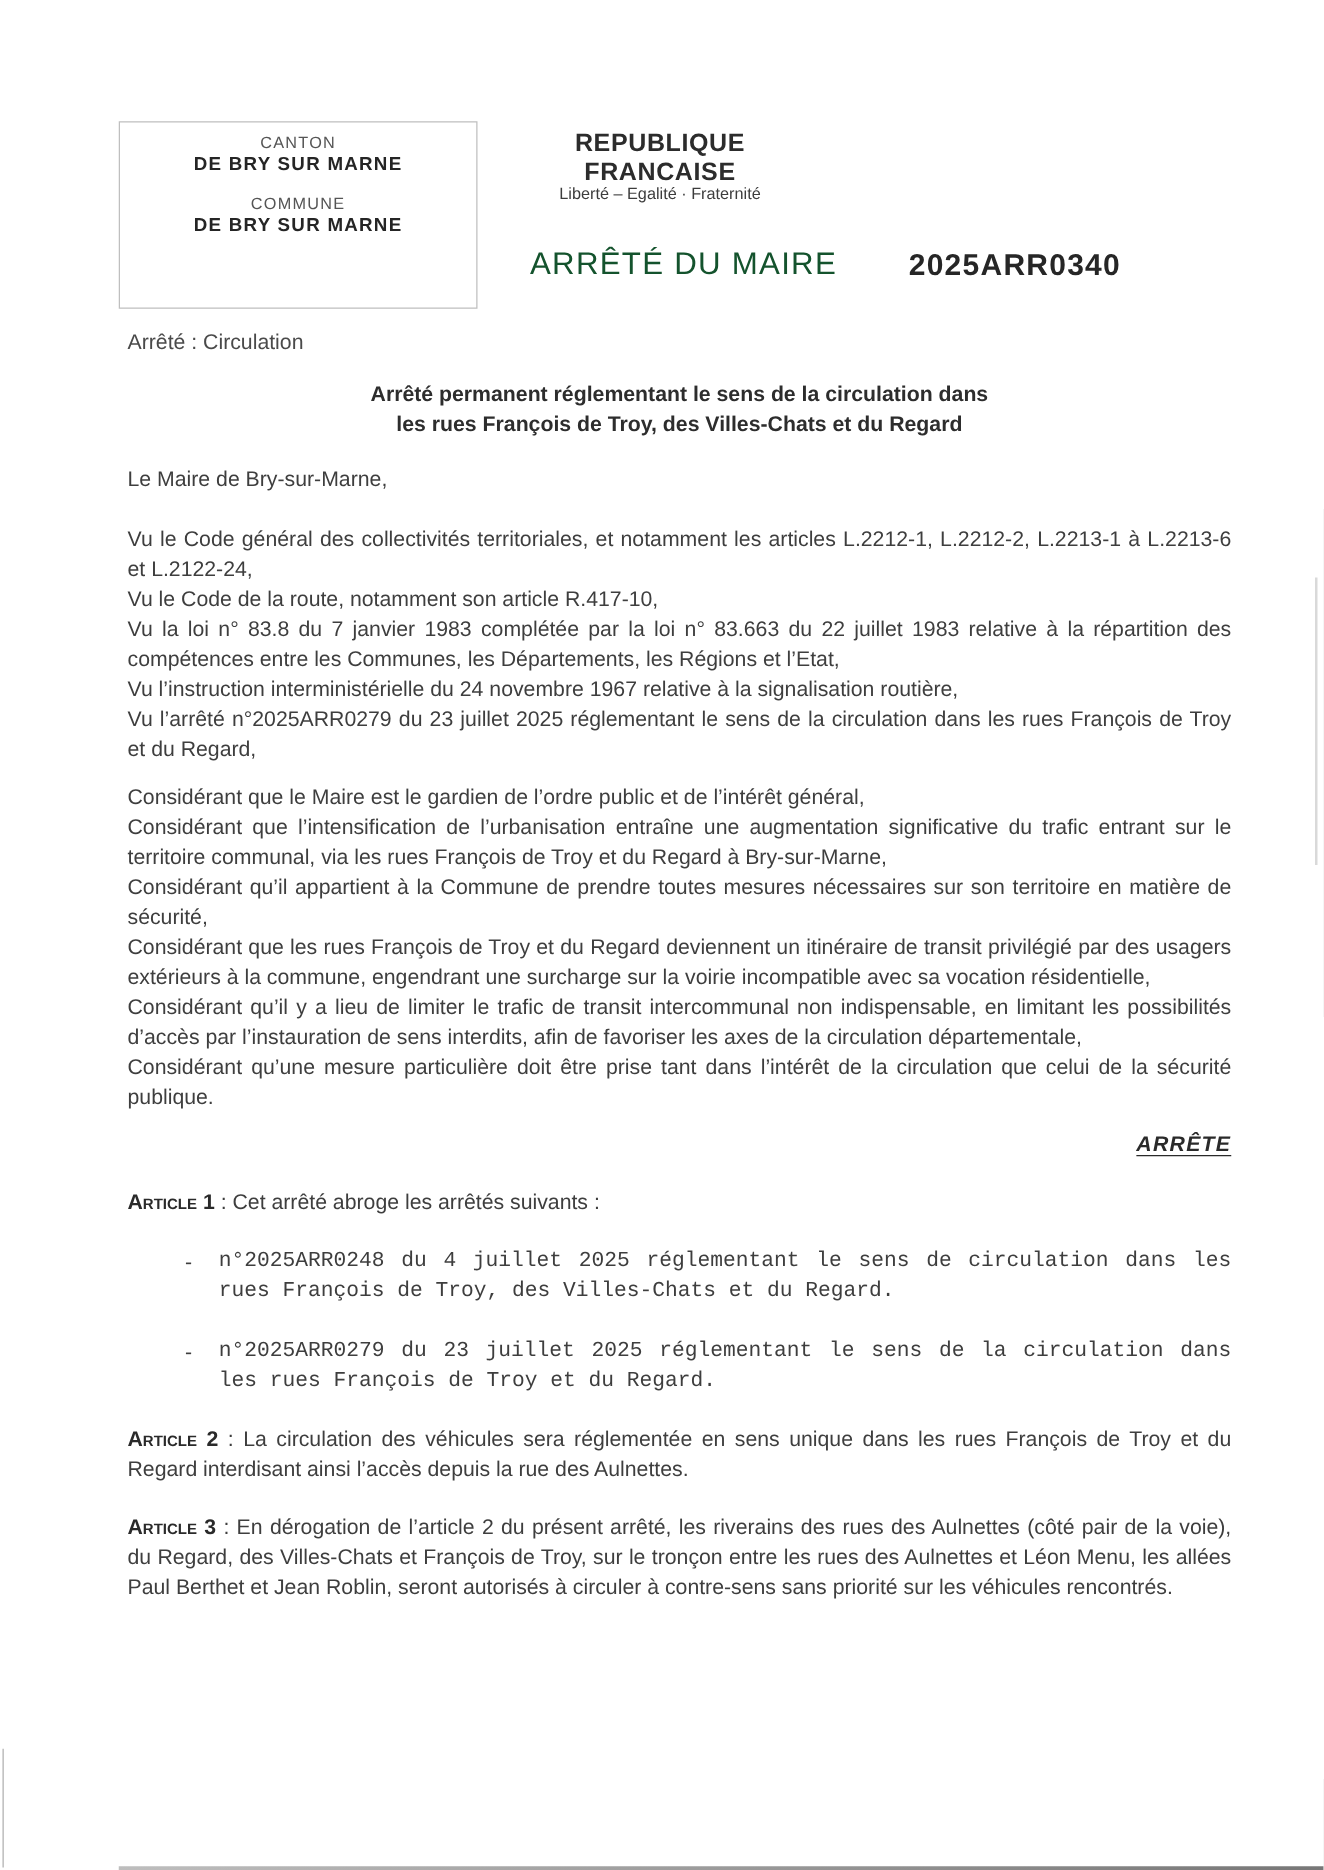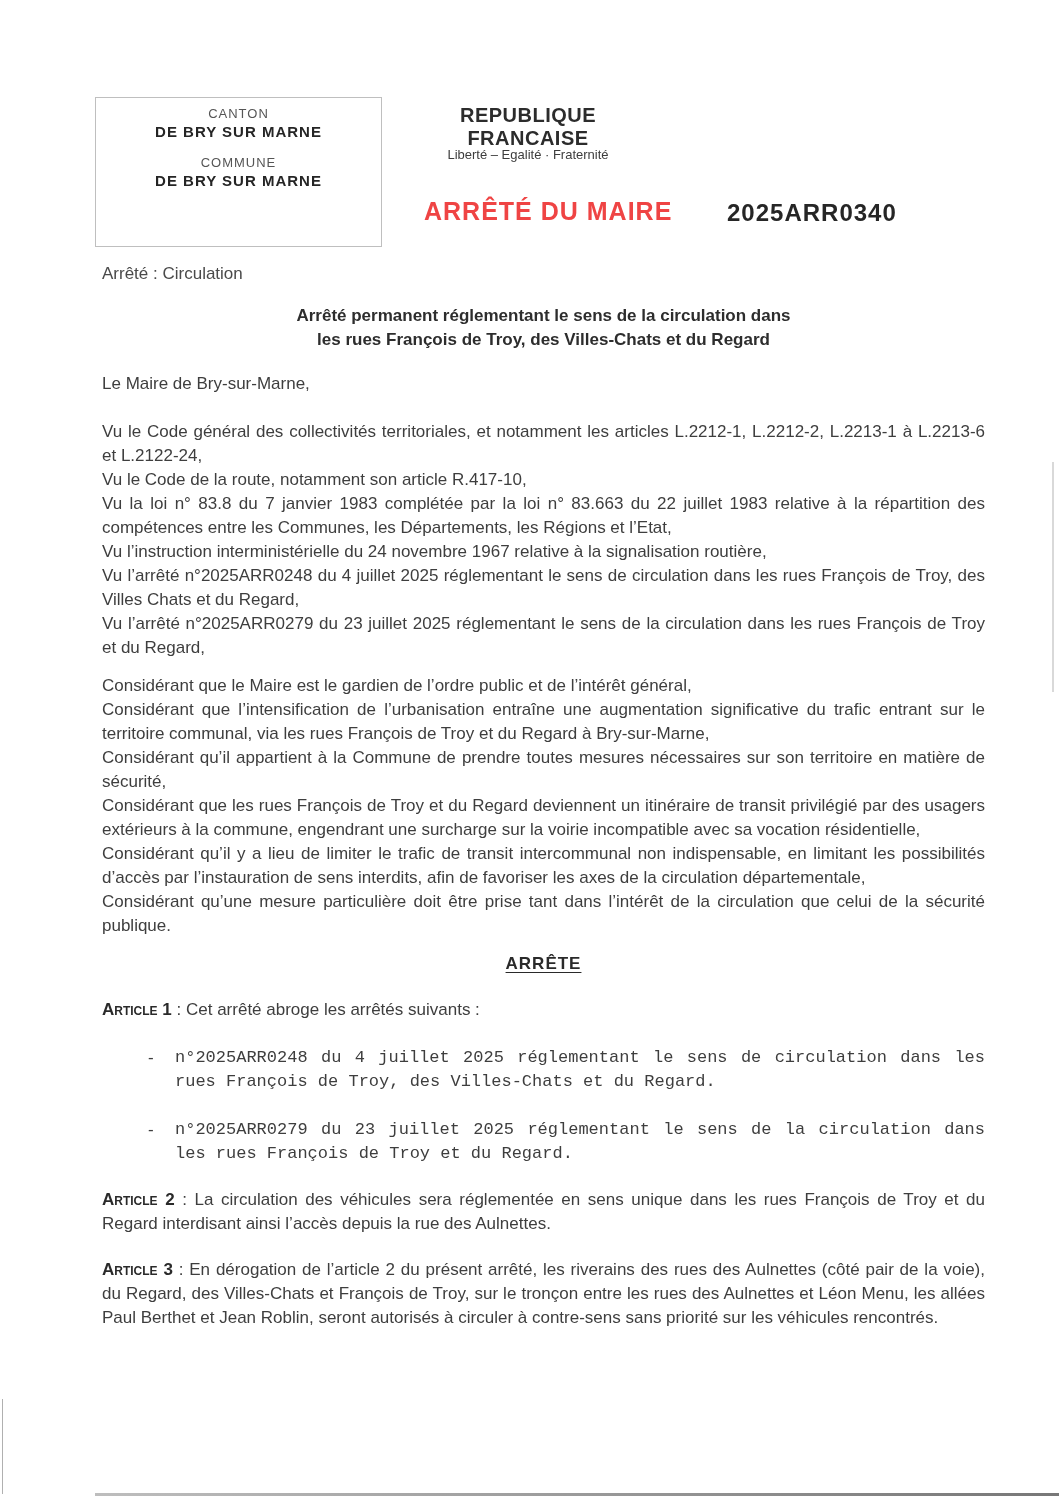--- a/index.html
+++ b/index.html
@@ -42,21 +42,21 @@
     position: absolute; left: 408px; top: 104px; width: 240px;
     text-align: center; font-size: 20px; font-weight: bold;
     color: #2c2c2c; letter-spacing: 0.5px;
   }
   .motto {
     position: absolute; left: 408px; top: 147px; width: 240px;
     text-align: center; font-size: 13px; color: #3c3c3c;
   }
   .doc-title {
     position: absolute; left: 424px; top: 197px;
-    font-size: 25px; font-weight: bold; color: #ef4444; letter-spacing: 1px;
+    font-size: 25px; font-weight: normal; color: #14532d; letter-spacing: 1px;
   }
   .doc-number {
     position: absolute; left: 727px; top: 199px;
     font-size: 24px; font-weight: bold; color: #262626; letter-spacing: 1px;
   }
 
   
   .doc-body {
     position: absolute; left: 102px; top: 262px; width: 883px;
     font-size: 17px; line-height: 24px;
@@ -64,21 +64,21 @@
   .doc-body p { margin: 0; }
   .theme { color: #4a4a4a; margin: 0 0 18px 0 !important; }
   .subject {
     text-align: center; font-weight: bold; color: #2d2d2d;
     margin: 0 0 20px 0;
   }
   .salutation { margin: 0 0 24px 0 !important; }
   .para-block { margin: 0 0 14px 0; }
   .para-block p { text-align: justify; }
   .arrete-heading {
-    text-align: center; margin: 8px 0 22px 0;
+    text-align: right; margin: 8px 0 22px 0; font-style: italic;
   }
   .arrete-heading span {
     font-weight: bold; color: #2a2a2a; letter-spacing: 1px;
     text-decoration: underline; text-underline-offset: 3px;
   }
   .article { margin: 0 0 22px 0; }
   .article > p { text-align: justify; }
   .article-label {
     font-weight: bold; color: #2a2a2a; font-variant: small-caps;
   }
@@ -133,21 +133,20 @@
       <div>les rues François de Troy, des Villes-Chats et du Regard</div>
     </div>
 
     <p class="salutation">Le Maire de Bry-sur-Marne,</p>
 
     <div class="para-block">
       <p>Vu le Code général des collectivités territoriales, et notamment les articles L.2212-1, L.2212-2, L.2213-1 à L.2213-6 et L.2122-24,</p>
       <p>Vu le Code de la route, notamment son article R.417-10,</p>
       <p>Vu la loi n° 83.8 du 7 janvier 1983 complétée par la loi n° 83.663 du 22 juillet 1983 relative à la répartition des compétences entre les Communes, les Départements, les Régions et l’Etat,</p>
       <p>Vu l’instruction interministérielle du 24 novembre 1967 relative à la signalisation routière,</p>
-      <p>Vu l’arrêté n°2025ARR0248 du 4 juillet 2025 réglementant le sens de circulation dans les rues François de Troy, des Villes Chats et du Regard,</p>
       <p>Vu l’arrêté n°2025ARR0279 du 23 juillet 2025 réglementant le sens de la circulation dans les rues François de Troy et du Regard,</p>
     </div>
 
     <div class="para-block">
       <p>Considérant que le Maire est le gardien de l’ordre public et de l’intérêt général,</p>
       <p>Considérant que l’intensification de l’urbanisation entraîne une augmentation significative du trafic entrant sur le territoire communal, via les rues François de Troy et du Regard à Bry-sur-Marne,</p>
       <p>Considérant qu’il appartient à la Commune de prendre toutes mesures nécessaires sur son territoire en matière de sécurité,</p>
       <p>Considérant que les rues François de Troy et du Regard deviennent un itinéraire de transit privilégié par des usagers extérieurs à la commune, engendrant une surcharge sur la voirie incompatible avec sa vocation résidentielle,</p>
       <p>Considérant qu’il y a lieu de limiter le trafic de transit intercommunal non indispensable, en limitant les possibilités d’accès par l’instauration de sens interdits, afin de favoriser les axes de la circulation départementale,</p>
       <p>Considérant qu’une mesure particulière doit être prise tant dans l’intérêt de la circulation que celui de la sécurité publique.</p>

